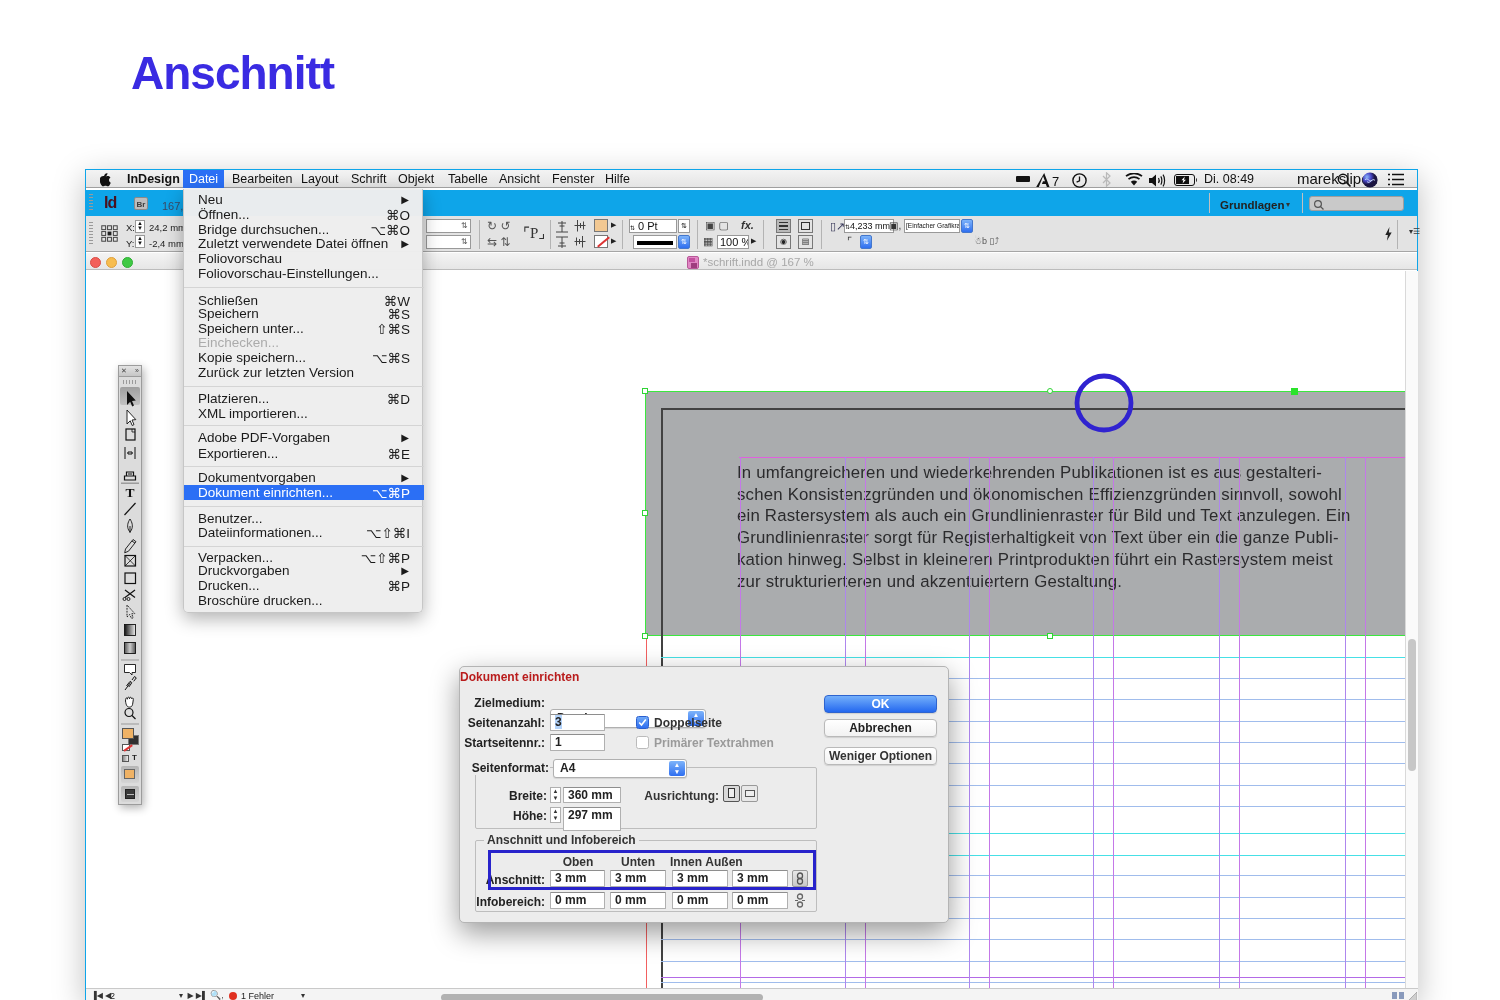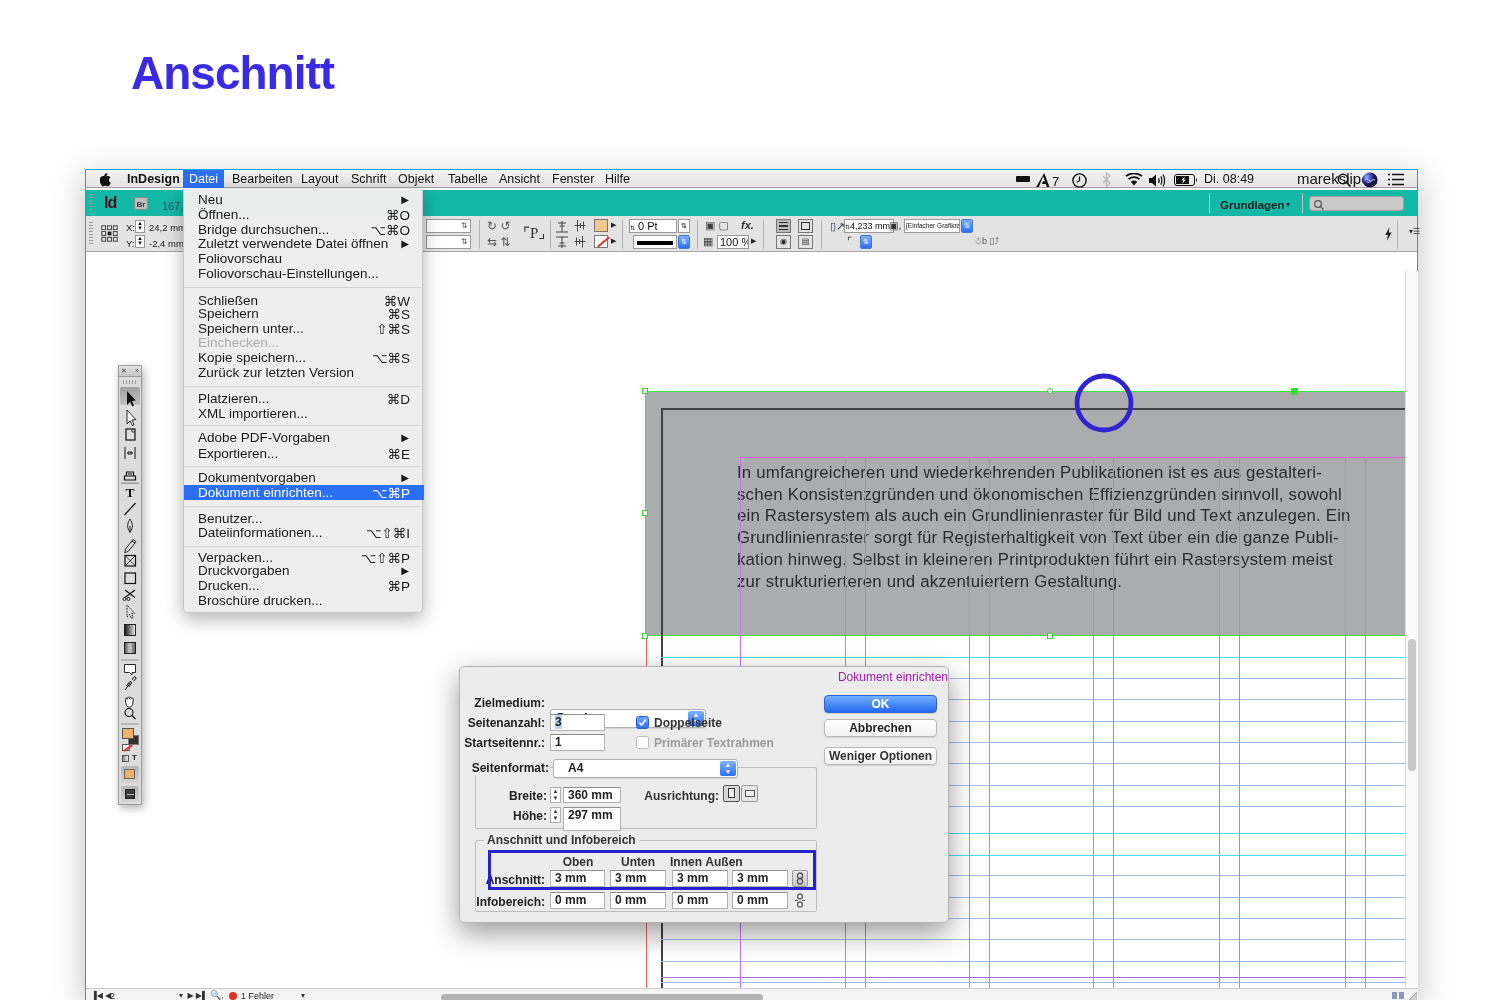--- a/index.html
+++ b/index.html
@@ -11,21 +11,21 @@
   #win { position:absolute; left:85px; top:169px; width:1333px; height:831px;
     background:#fff; box-shadow:0 8px 30px rgba(0,0,0,0.25); border:1px solid #0ea5e9; }
   
   #menubar { position:absolute; left:0; top:0; width:100%; height:18px;
     background:linear-gradient(#f3f3f3,#e4e4e4); border-bottom:1px solid #9f9f9f;
     font-size:12.5px; color:#111; }
   #menubar .mi { position:absolute; top:0; height:18px; line-height:18px; }
   #menubar .sel { background:#2b6ff5; color:#fff; }
   
   #appbar { position:absolute; left:0; top:20px; width:100%; height:32px;
-    background:#14b8a6; border-bottom:1px solid #ababab; }
+    background:#0ea5e9; border-bottom:1px solid #ababab; }
   
   #ctrlbar { position:absolute; left:0; top:46px; width:100%; height:36px;
     background:#e3e3e3; border-bottom:1px solid #a6a6a6; }
   
   #titlebar { position:absolute; left:0; top:83px; width:100%; height:17px;
     background:linear-gradient(#f4f4f4,#e6e6e6); border-bottom:1px solid #bcbcbc; }
   .tl { position:absolute; top:3.5px; width:11px; height:11px; border-radius:50%; }
   
   #viewport { position:absolute; left:0; top:101px; width:1332px; height:717px;
     background:#fff; overflow:hidden; }
@@ -230,20 +230,30 @@
     <div class="abs" style="left:774px;top:19px;width:12px;height:14px;background:linear-gradient(#7db3fa,#2f6ff0);border:1px solid #4477cc;border-radius:2px;color:#fff;font-size:7px;text-align:center;line-height:12px">⇅</div>
     <span class="abs" style="left:803px;top:4px;font-size:10px;color:#333">▣,</span>
     <div class="fld" style="left:818px;top:3px;width:56px;height:14px;line-height:12px;font-size:6.5px;padding-left:1px">[Einfacher Grafikrahmen]+</div>
     <div class="abs" style="left:875px;top:3px;width:12px;height:14px;background:linear-gradient(#7db3fa,#2f6ff0);border:1px solid #4477cc;border-radius:2px;color:#fff;font-size:7px;text-align:center;line-height:12px">⇅</div>
     <span class="abs" style="left:888px;top:20px;font-size:9px;color:#555">☃b&nbsp;▯⤴</span>
     <svg class="abs" style="left:1298px;top:11px" width="9" height="14" viewBox="0 0 14 22">
       <path fill="#222" d="M8.5 0 L2 12.5 H6 L4.5 21.5 L12 8.5 H7.5 Z"></path>
     </svg>
     <div class="sep" style="left:1311px;top:4px;height:29px"></div>
     <span class="abs" style="left:1323px;top:11px;font-size:8px;color:#333">▾☰</span>
+  </div>
+  <div id="titlebar">
+    <div class="tl" style="left:4px;background:#f3605a;border:0.5px solid #d94c45"></div>
+    <div class="tl" style="left:20px;background:#f7bd4f;border:0.5px solid #dfa03b"></div>
+    <div class="tl" style="left:36px;background:#3fc944;border:0.5px solid #2fae36"></div>
+    <div class="abs" style="left:601px;top:3px;width:12px;height:13px;background:#e087c4;border-radius:2px;border:1px solid #b85898">
+        <div style="position:absolute;left:1px;top:1px;width:6px;height:4px;background:#c2509e"></div>
+        <div style="position:absolute;left:3px;top:6px;width:6px;height:5px;background:#9e3d7e"></div>
+      </div>
+    <span class="abs" style="left:617px;top:3px;font-size:11.5px;color:#a8a8a8">*schrift.indd @ 167 %</span>
   </div>
   <div id="viewport">
 
     <div class="abs" style="left:575px;top:137px;width:744px;height:2px;background:#424242"></div>
     <div class="abs" style="left:575px;top:137px;width:2px;height:580px;background:#424242"></div>
 
     <div class="abs" style="left:559px;top:120px;width:761px;height:245px;background:#aaacae;border:1.5px solid #3be83e;border-right:none"></div>
     <div class="abs" style="left:575px;top:137px;width:744px;height:2px;background:#424242"></div>
     <div class="abs" style="left:575px;top:137px;width:2px;height:228px;background:#424242"></div>
 
@@ -363,40 +373,40 @@
     <div class="dsep" style="top:357px"></div>
     <span class="it" style="top:361px">Verpacken...</span>
       <span class="sc" style="top:361px">⌥⇧⌘P</span>
     <span class="it" style="top:374px">Druckvorgaben</span>
       <span class="ar" style="top:376px">▶</span>
     <span class="it" style="top:389px">Drucken...</span>
       <span class="sc" style="top:389px">⌘P</span>
     <span class="it" style="top:404px">Broschüre drucken...</span>
   </div>
   <div id="dialog">
-    <div class="abs" style="left:0;top:3px;width:100%;text-align:right;color:#a21caf;font-weight:normal;font-size:12px">Dokument einrichten</div>
+    <div class="abs" style="left:0;top:3px;width:100%;text-align:left;color:#b91c1c;font-weight:bold;font-size:12px">Dokument einrichten</div>
     <div class="lbl" style="left:0px;top:29px;width:85px">Zielmedium:</div>
     <div class="popup" style="left:90px;top:42px;width:156px;height:19px;padding-left:6px;line-height:17px">Druck
       <div class="popbtn" style="height:15px;font-size:6.5px;line-height:7px">▲<br>▼</div>
     </div>
     <div class="lbl" style="left:0px;top:49px;width:85px">Seitenanzahl:</div>
     <div class="inbox" style="left:90px;top:47px;width:55px;height:17px;line-height:15px"><span style="background:#b3d3fa">3</span></div>
     <div class="abs" style="left:176px;top:49px;width:13px;height:13px;border-radius:2.5px;background:linear-gradient(#6fa9f8,#2e6ef0);border:1px solid #2a5fd0">
       <svg width="11" height="11" viewBox="0 0 11 11" style="position:absolute;left:0;top:0">
           <path d="M2.2 5.5 L4.5 8 L8.8 2.5" stroke="#fff" stroke-width="1.6" fill="none"></path>
         </svg>
     </div>
     <div class="abs" style="left:194px;top:49px;font-weight:bold;color:#333">Doppelseite</div>
     <div class="lbl" style="left:0px;top:69px;width:85px">Startseitennr.:</div>
     <div class="inbox" style="left:90px;top:67px;width:55px;height:17px;line-height:15px">1</div>
     <div class="abs" style="left:176px;top:69px;width:13px;height:13px;border-radius:2.5px;background:#fff;border:1px solid #bbb"></div>
     <div class="abs" style="left:194px;top:69px;color:#9a9a9a">Primärer Textrahmen</div>
     <fieldset class="abs" style="left:15px;top:100px;width:342px;height:62px;border:1px solid #bdbdbd;border-radius:2px"></fieldset>
     <div class="abs" style="left:10px;top:94px;width:80px;text-align:right;background:#ececec;padding:0 1px">Seitenformat:</div>
-    <div class="popup" style="left:93px;top:92px;width:185px;height:19px;padding-left:14px;line-height:17px">A4
+    <div class="popup" style="left:93px;top:92px;width:134px;height:19px;padding-left:6px;line-height:17px">A4
       <div class="popbtn" style="height:15px;font-size:6.5px;line-height:7px">▲<br>▼</div>
     </div>
     <div class="lbl" style="left:0px;top:122px;width:87px">Breite:</div>
     <div class="abs" style="left:90px;top:120px;width:11px;height:16px;background:#fff;border:1px solid #b0b0b0;font-size:6px;text-align:center;line-height:7px;color:#333">▲<br>▼</div>
     <div class="inbox" style="left:103px;top:120px;width:58px;height:16px;line-height:14px">360 mm</div>
     <div class="lbl" style="left:0px;top:142px;width:87px">Höhe:</div>
     <div class="abs" style="left:90px;top:140px;width:11px;height:16px;background:#fff;border:1px solid #b0b0b0;font-size:6px;text-align:center;line-height:7px;color:#333">▲<br>▼</div>
     <div class="inbox" style="left:103px;top:140px;width:58px;height:24px;line-height:14px">297 mm</div>
     <div class="lbl" style="left:160px;top:122px;width:99px;font-weight:bold;color:#333">Ausrichtung:</div>
     <div class="abs" style="left:263px;top:118px;width:17px;height:17px;background:#d9d9d9;border:1.5px solid #555;border-radius:2px">

